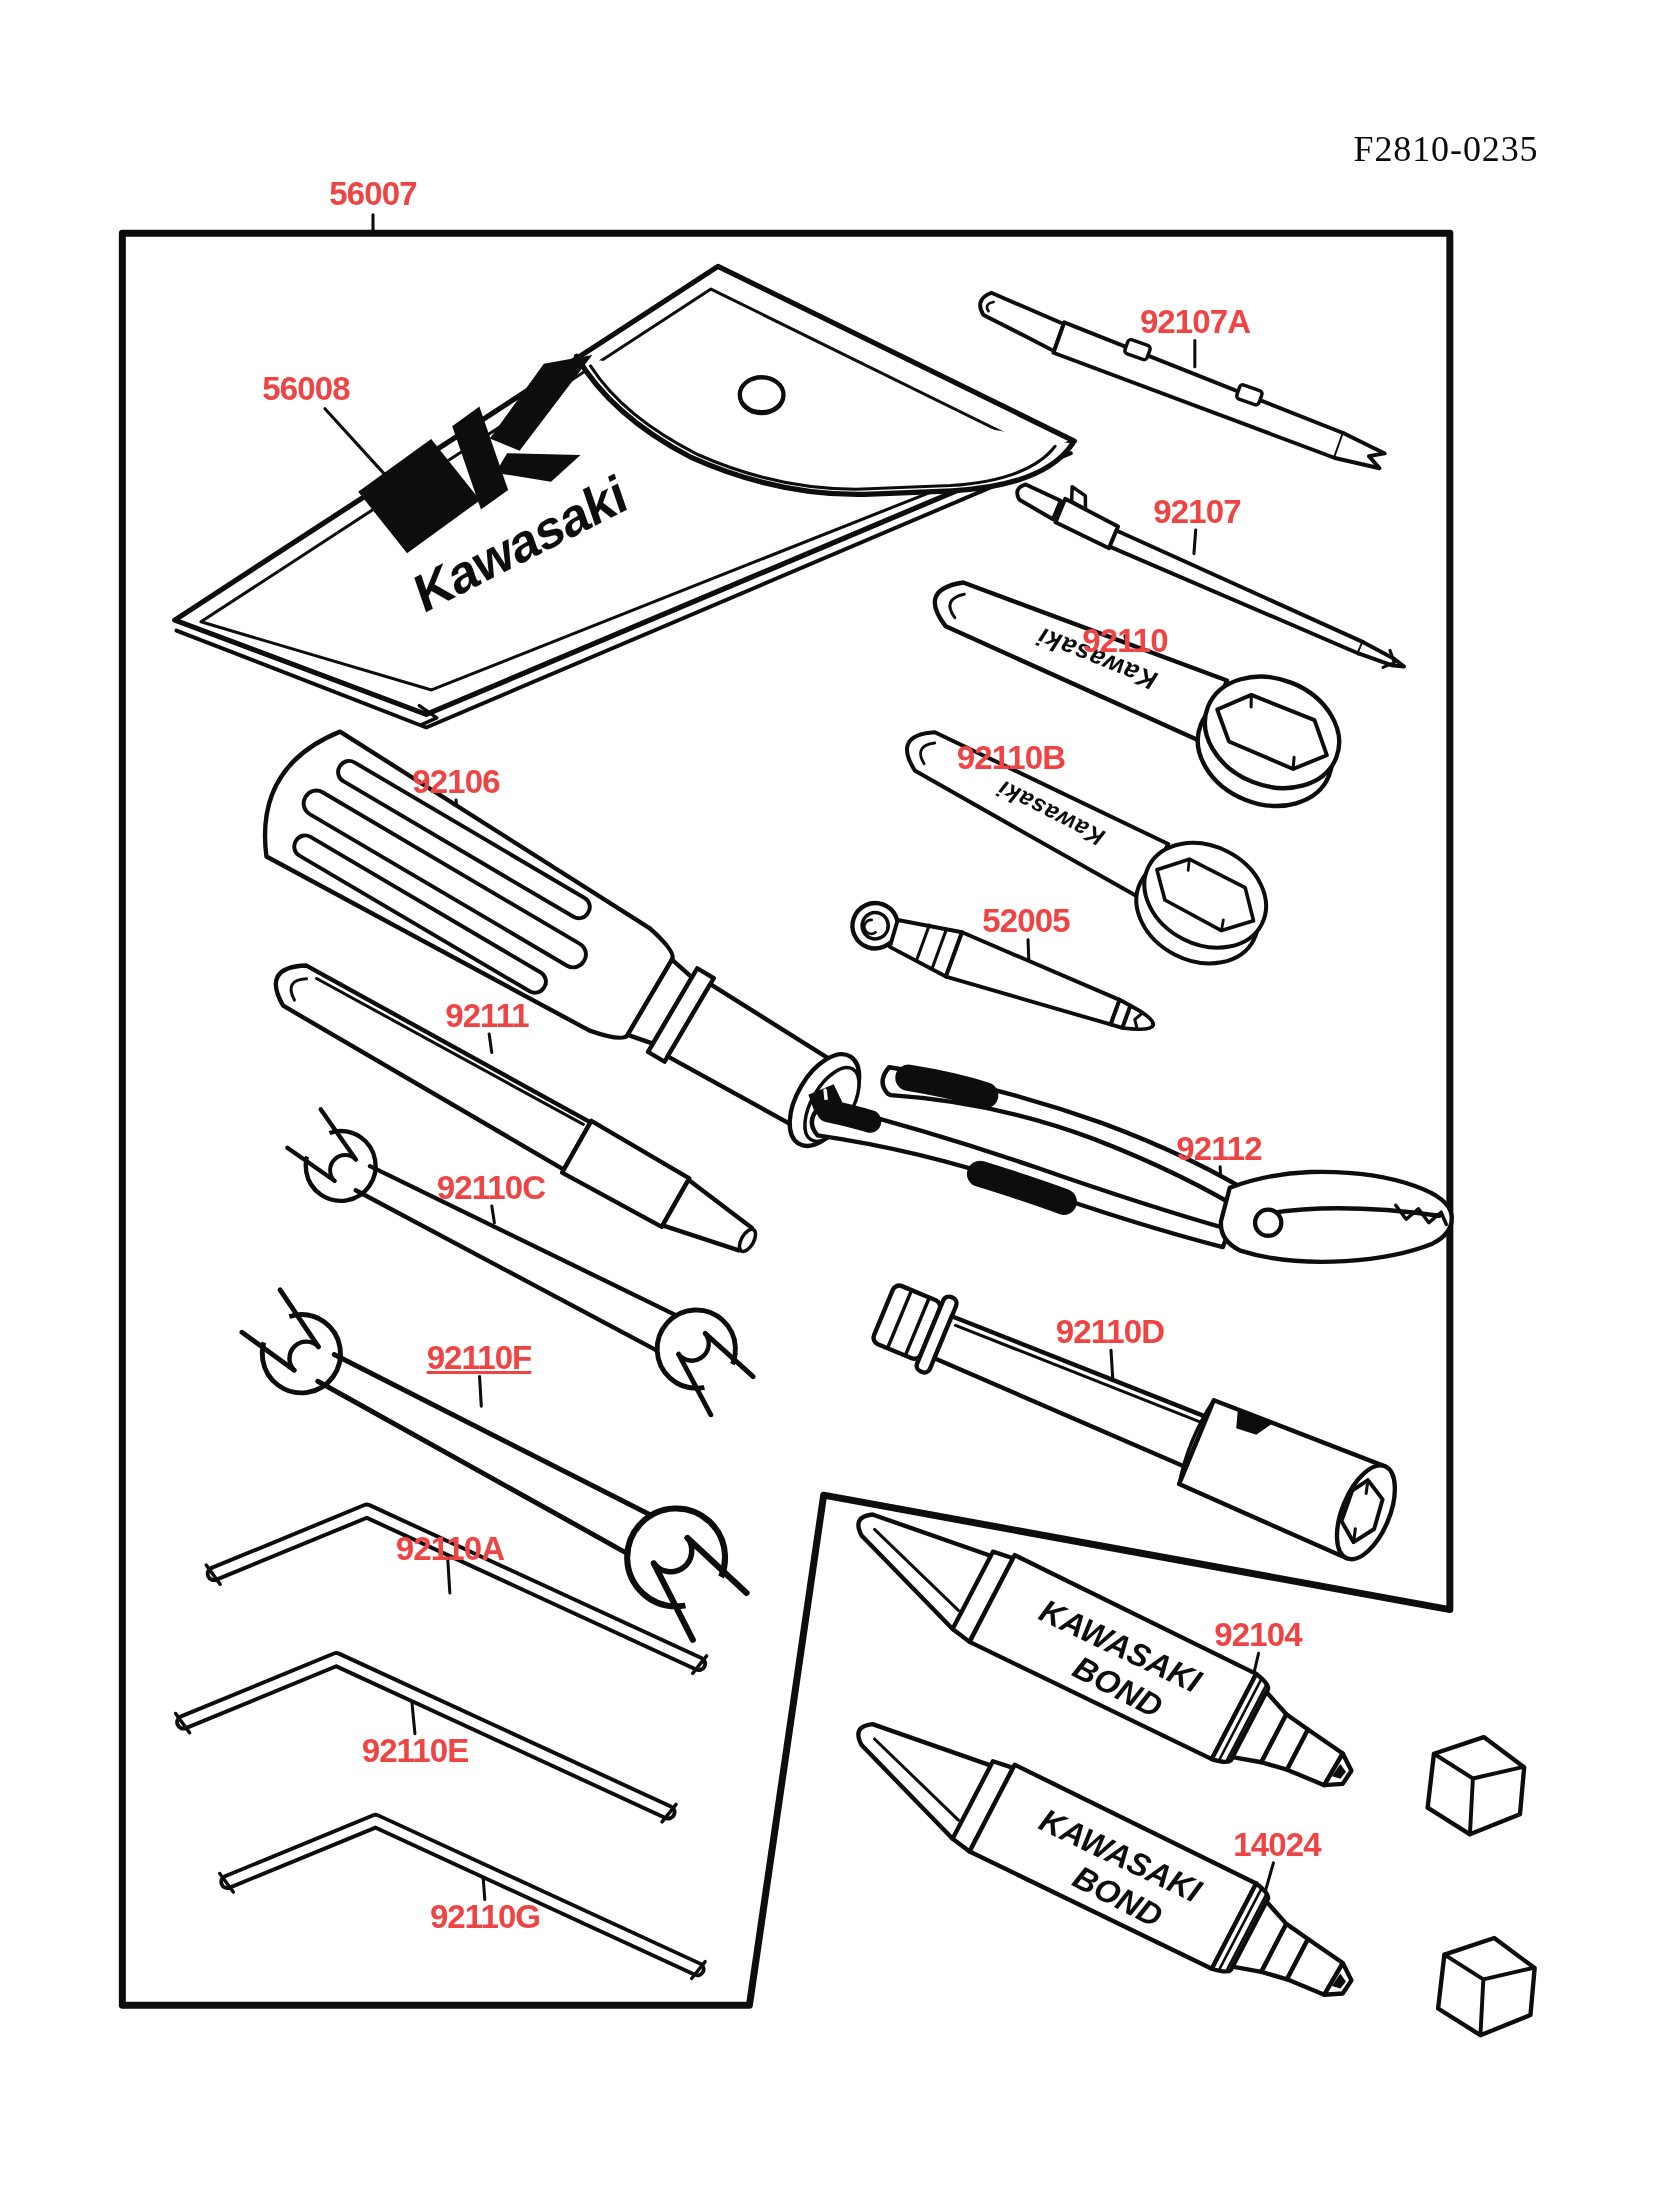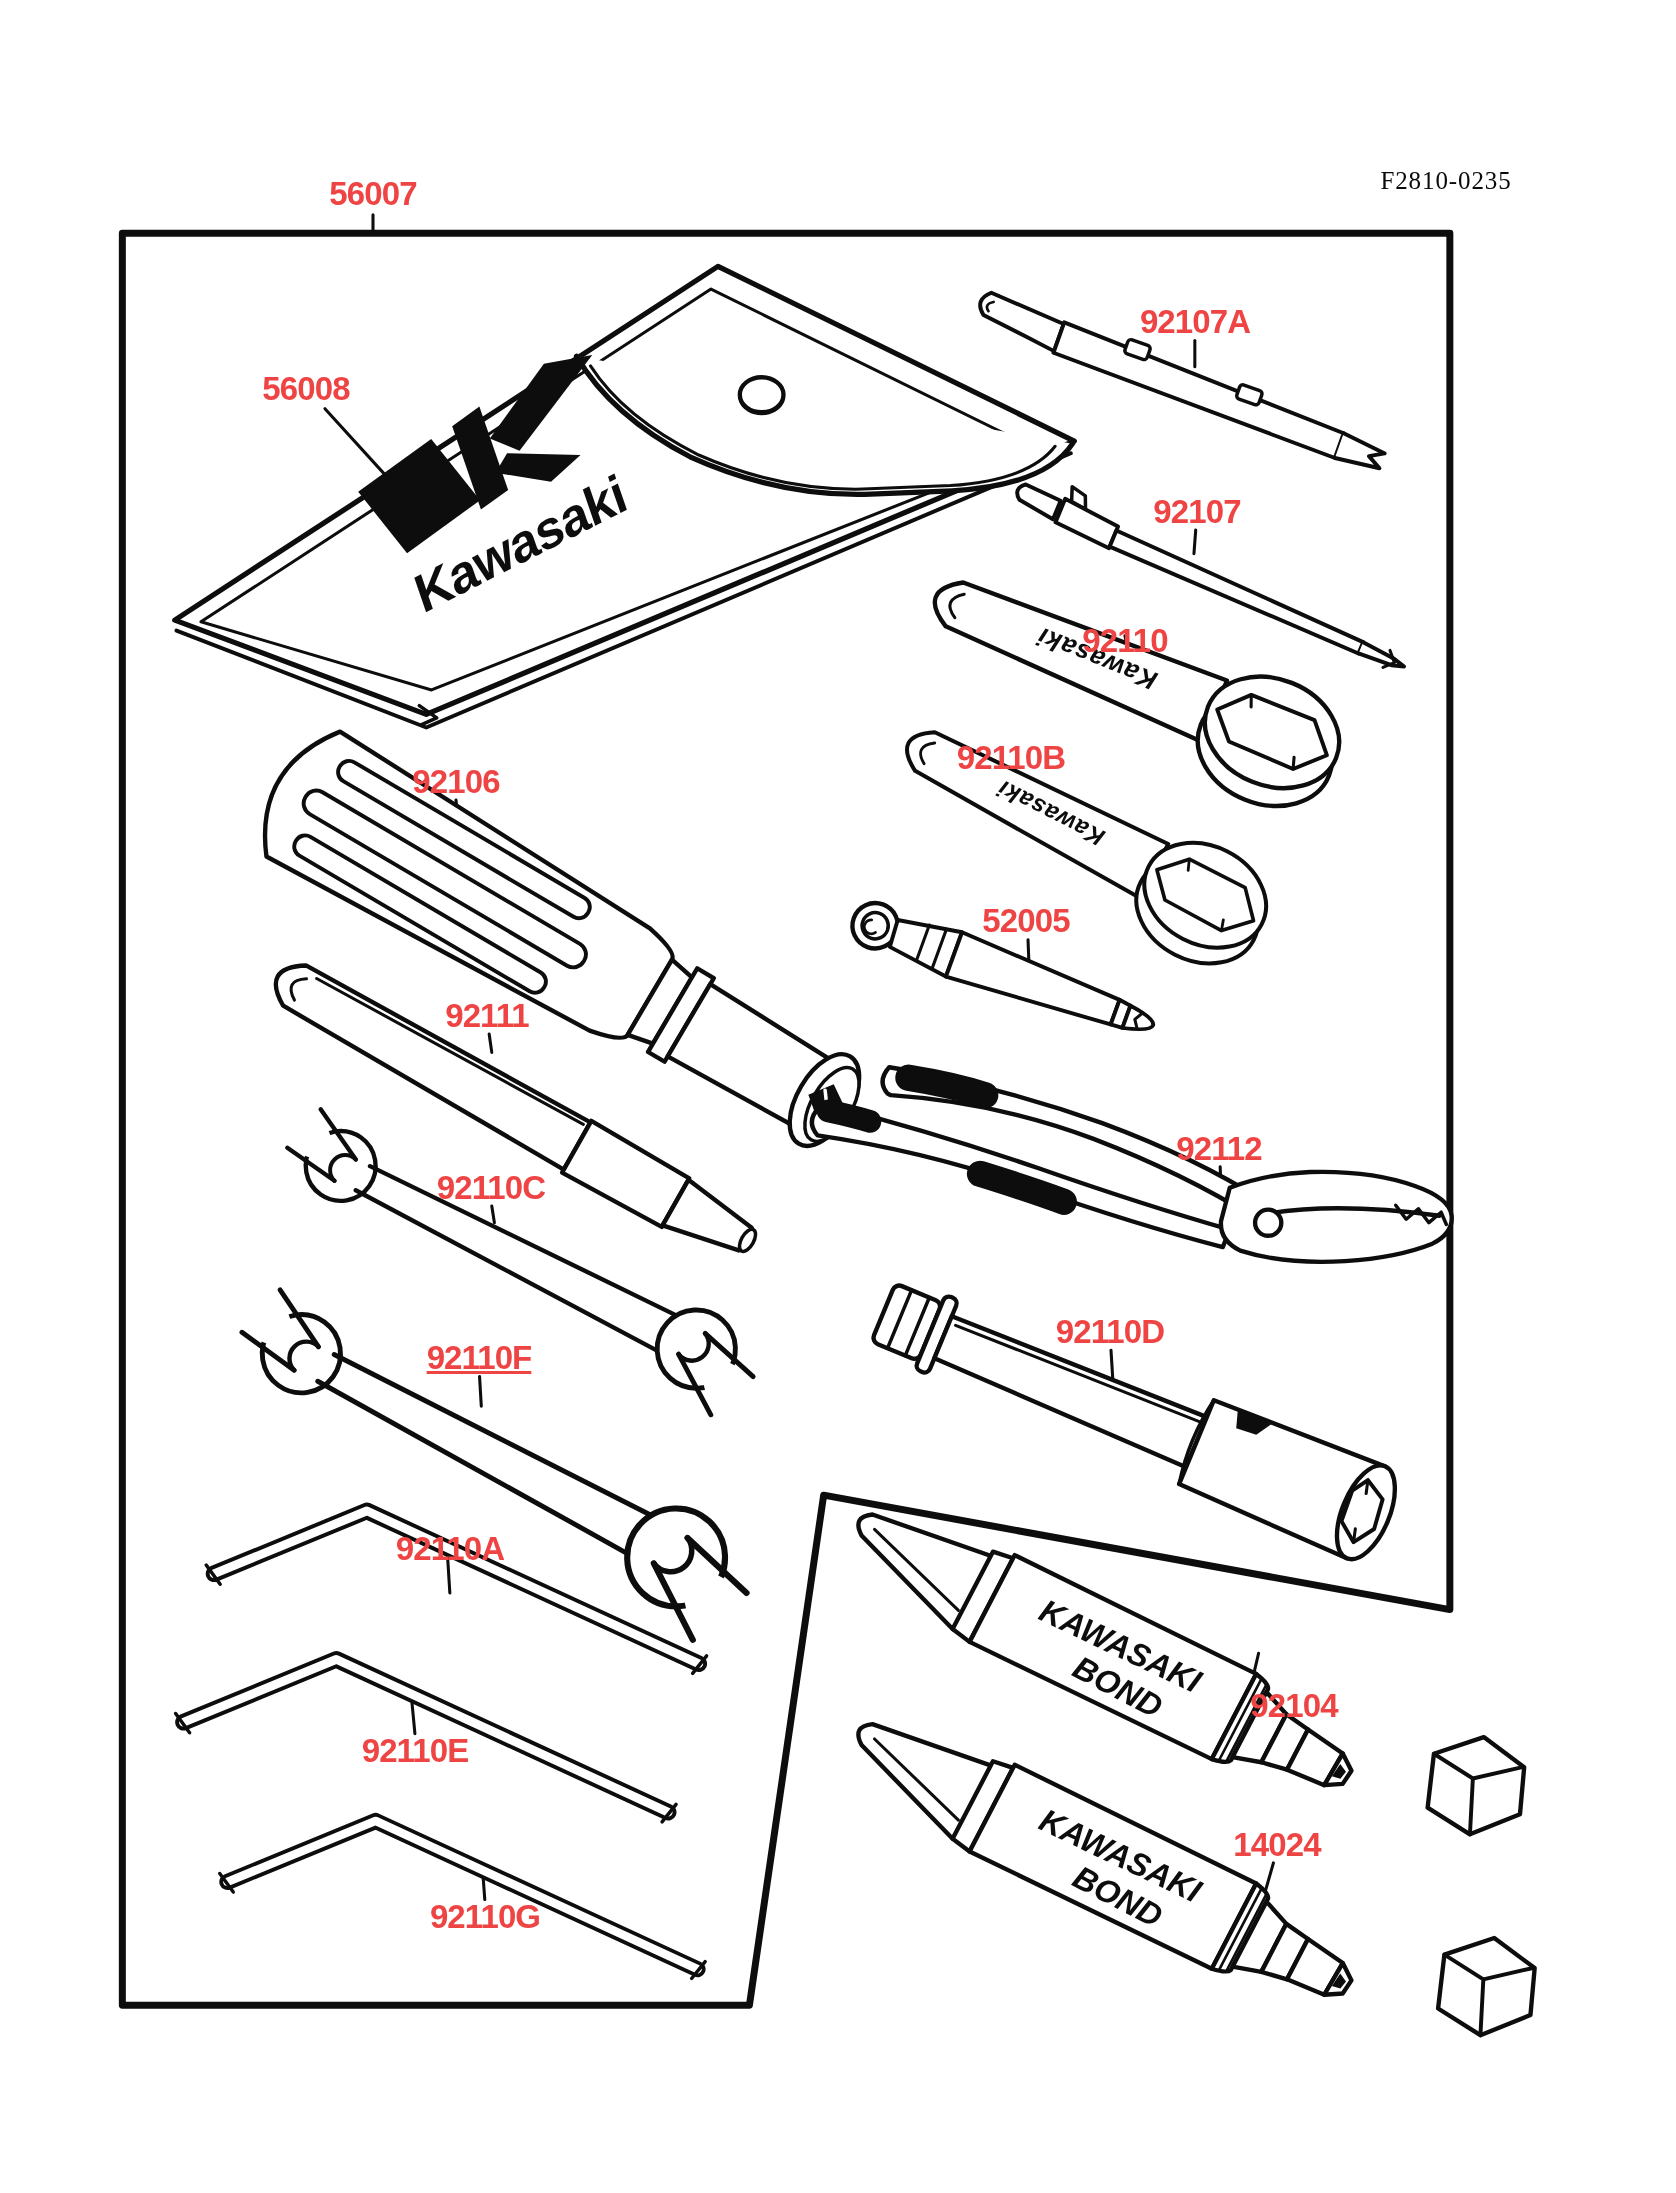--- a/index.html
+++ b/index.html
@@ -5,22 +5,22 @@
   html,body{margin:0;padding:0;background:#ffffff;}
   body{width:1677px;height:2193px;position:relative;overflow:hidden;
        font-family:"Liberation Sans",sans-serif;}
   .stage{position:absolute;inset:0;width:1677px;height:2193px;background:#fff;}
   svg.art{position:absolute;left:0;top:0;width:1677px;height:2193px;}
   svg.art *{stroke-linecap:round;stroke-linejoin:round;}
   .part-label{position:absolute;transform:translate(-50%,-50%);
       font-weight:bold;font-size:33px;letter-spacing:-0.9px;color:#ef4444;
       white-space:nowrap;font-family:"Liberation Sans",sans-serif;}
   .fig-code{position:absolute;transform:translate(-50%,-50%);
-      font-family:"Liberation Serif",serif;font-size:25px;letter-spacing:0.9px;
-      color:#0b0b0b;white-space:nowrap;margin-top:32px;}
+      font-family:"Liberation Serif",serif;font-size:36px;letter-spacing:0.9px;
+      color:#0b0b0b;white-space:nowrap;}
 </style>
 </head>
 <body>
 
 <div class="stage">
 
 <svg class="art" viewBox="0 0 1920 2511">
   <defs>
 
     <g id="hexkey">
@@ -237,16 +237,16 @@
   <div class="part-label" style="left:1026px;top:921px;">52005</div>
   <div class="part-label" style="left:456px;top:782px;">92106</div>
   <div class="part-label" style="left:487px;top:1016px;">92111</div>
   <div class="part-label" style="left:491px;top:1188px;">92110C</div>
   <div class="part-label" style="left:479px;top:1358px;text-decoration:underline;">92110F</div>
   <div class="part-label" style="left:450px;top:1549px;text-align:center;">92110A</div>
   <div class="part-label" style="left:415px;top:1751px;">92110E</div>
   <div class="part-label" style="left:485px;top:1917px;">92110G</div>
   <div class="part-label" style="left:1219px;top:1149px;">92112</div>
   <div class="part-label" style="left:1110px;top:1332px;">92110D</div>
-  <div class="part-label" style="left:1258px;top:1706px;margin-left:36px;">92104</div>
+  <div class="part-label" style="left:1258px;top:1635px;">92104</div>
   <div class="part-label" style="left:1277px;top:1845px;">14024</div>
 </div>
 
 
 </body></html>

